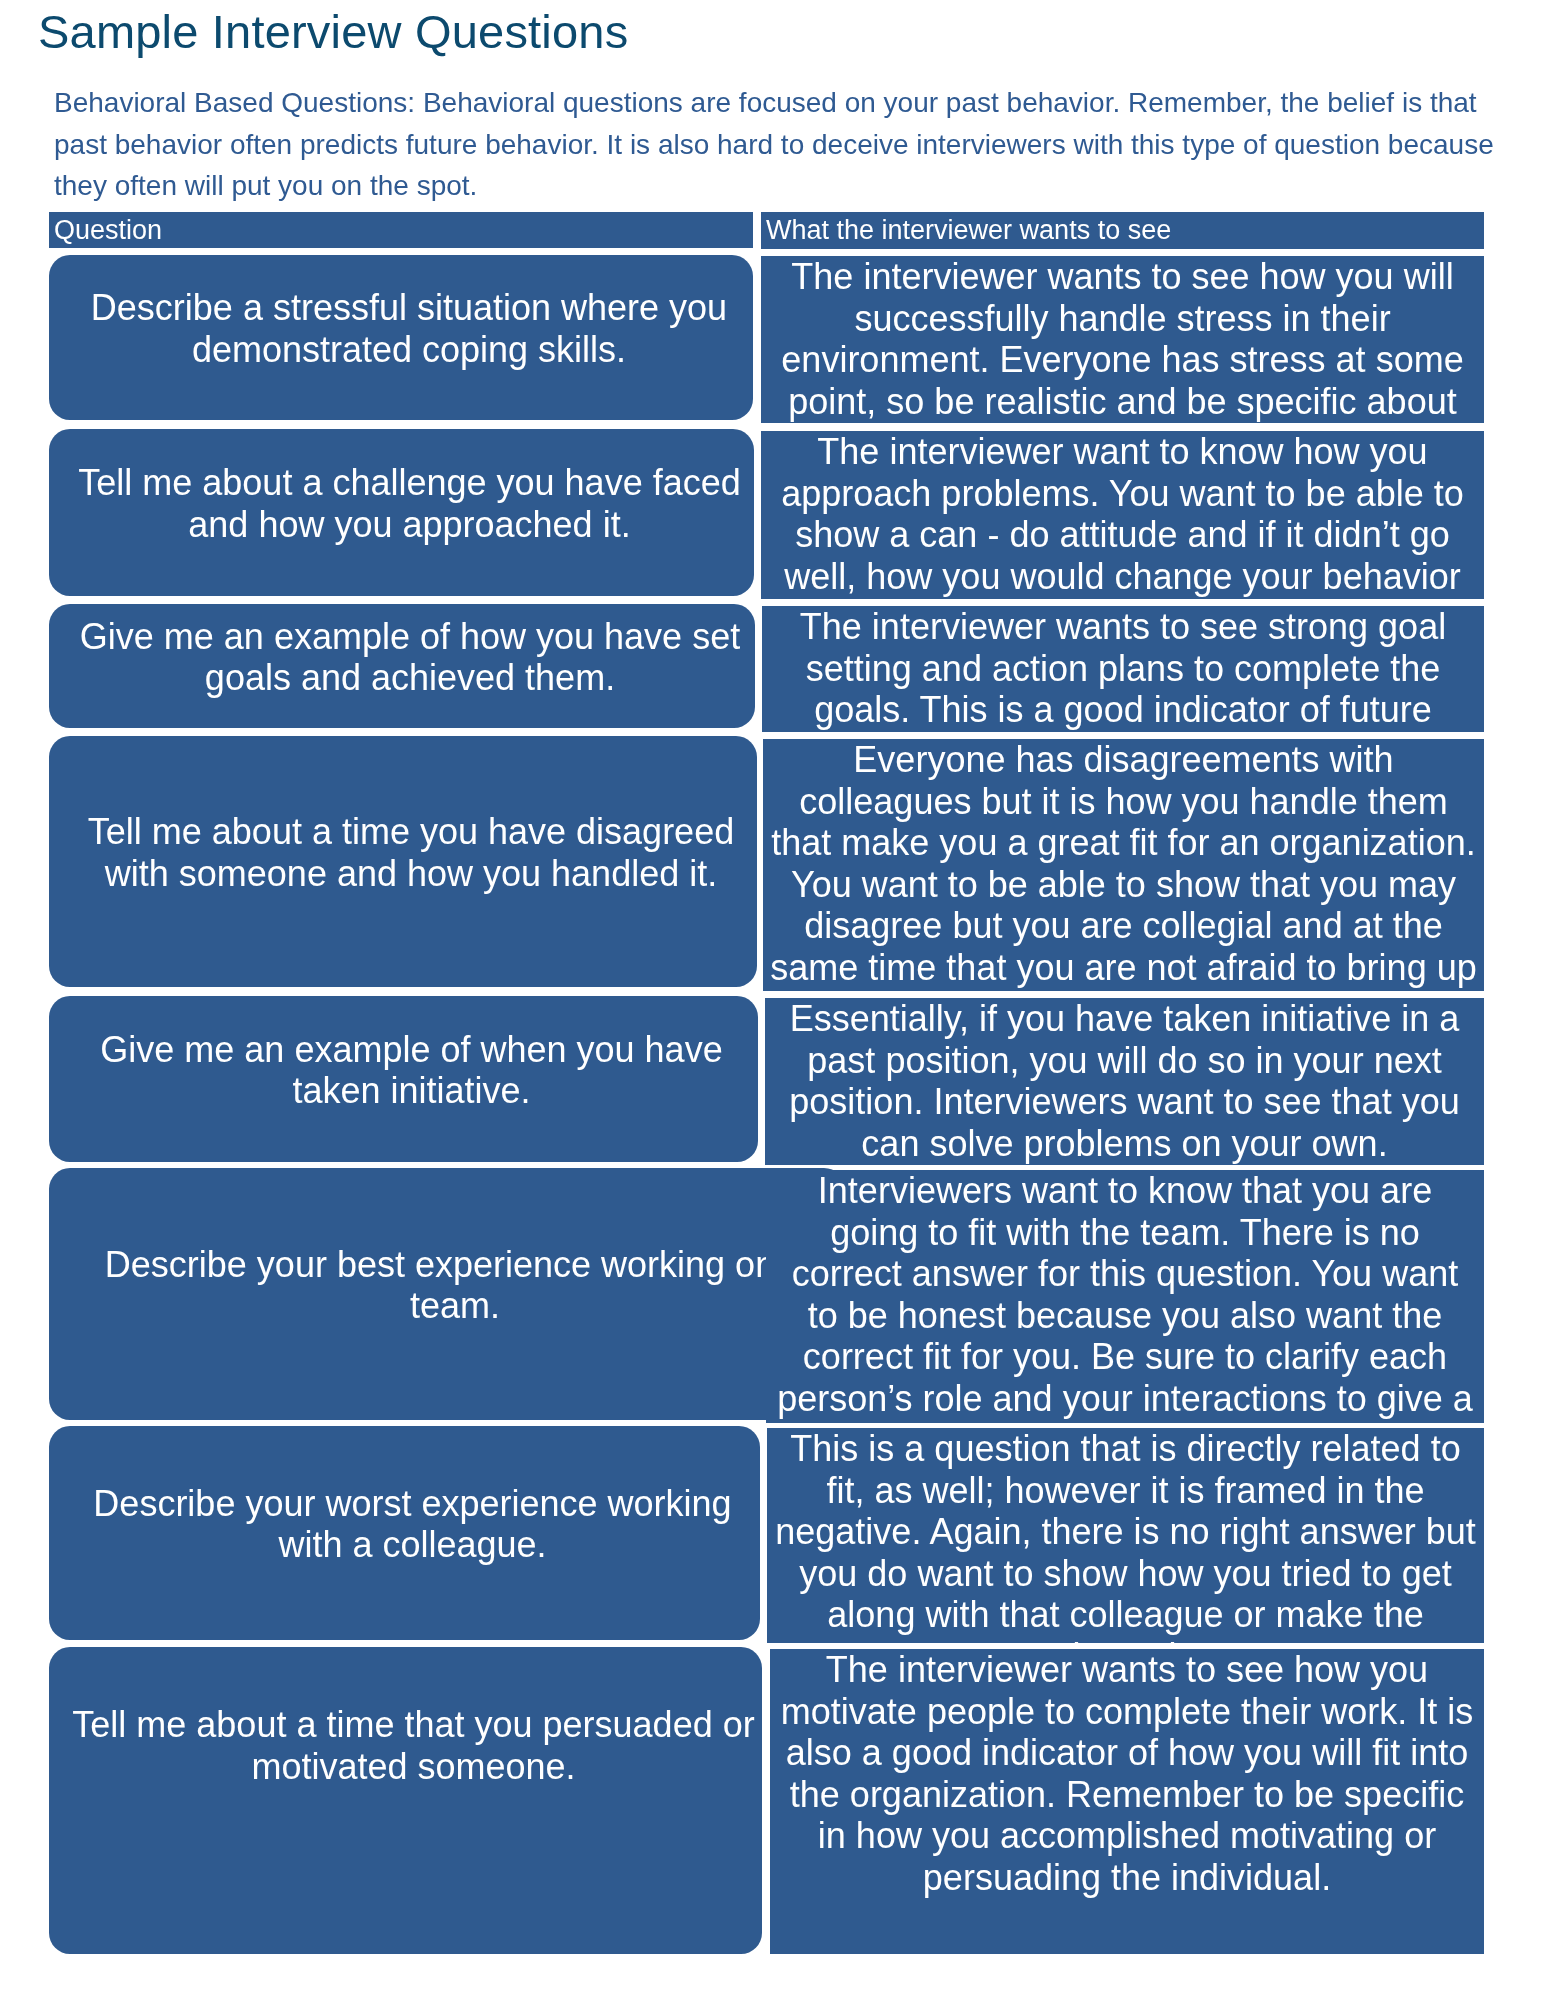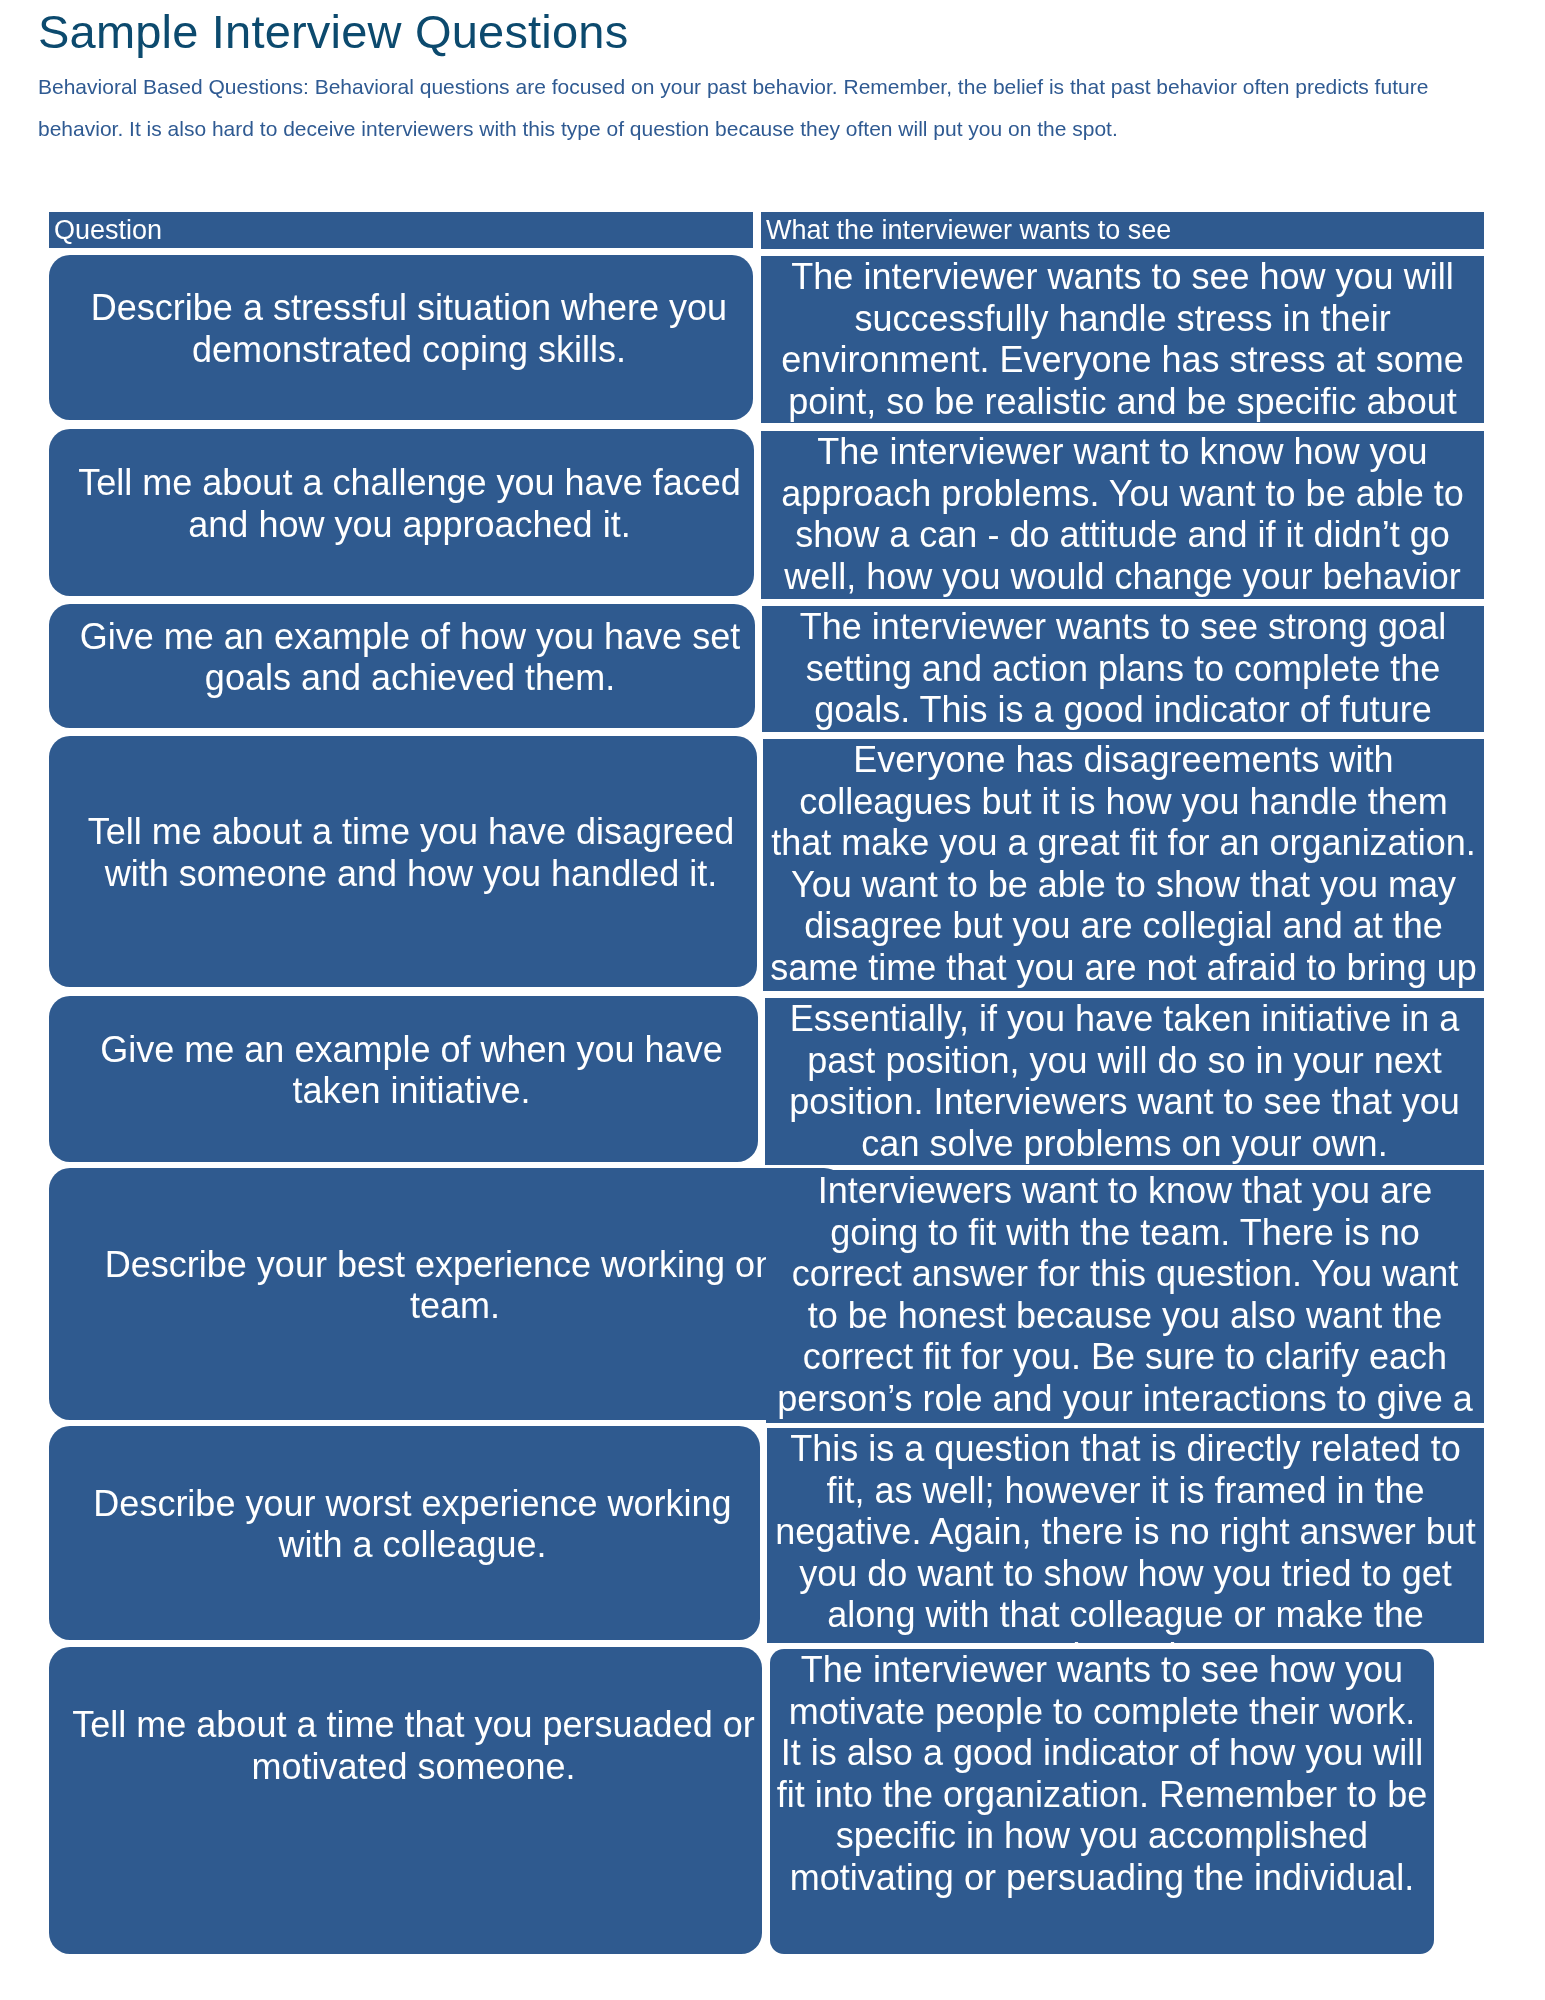--- a/index.html
+++ b/index.html
@@ -23,22 +23,22 @@
       font-weight: normal;
       color: #0c4a6e;
       letter-spacing: 0.2px;
       white-space: nowrap;
     }
     .intro {
       position: absolute;
       left: 38px;
       top: 66px;
       width: 1470px;
-      margin: 0;
-      font-size: 21px;
+      margin: 16px;
+      font-size: 28px;
       line-height: 41.5px;
       color: #2f5a92;
     }
     .cell {
       position: absolute;
       background: #2f5a8f;
       color: #ffffff;
       box-sizing: border-box;
       font-size: 36px;
       line-height: 41.5px;
@@ -123,16 +123,16 @@
   <div class="cell q" style="left:49px; top:1426px; width:711px; height:214px;">
     <span>Describe your worst experience working with a colleague.</span>
   </div>
   <div class="cell a" style="left:767px; top:1428px; width:717px; height:215px;">
     <span>This is a question that is directly related to fit, as well; however it is framed in the negative. Again, there is no right answer but you do want to show how you tried to get along with that colleague or make the experience better.</span>
   </div>
 
   <div class="cell q" style="left:49px; top:1647px; width:713px; height:307px; padding-bottom:110px;">
     <span>Tell me about a time that you persuaded or motivated someone.</span>
   </div>
-  <div class="cell a" style="left:770px; top:1649px; width:664px; height:305px;border-radius:14px;">
+  <div class="cell a" style="left:770px; top:1649px; width:714px; height:305px;">
     <span>The interviewer wants to see how you motivate people to complete their work. It is also a good indicator of how you will fit into the organization. Remember to be specific in how you accomplished motivating or persuading the individual.</span>
   </div>
 </div>
 
 </body></html>

